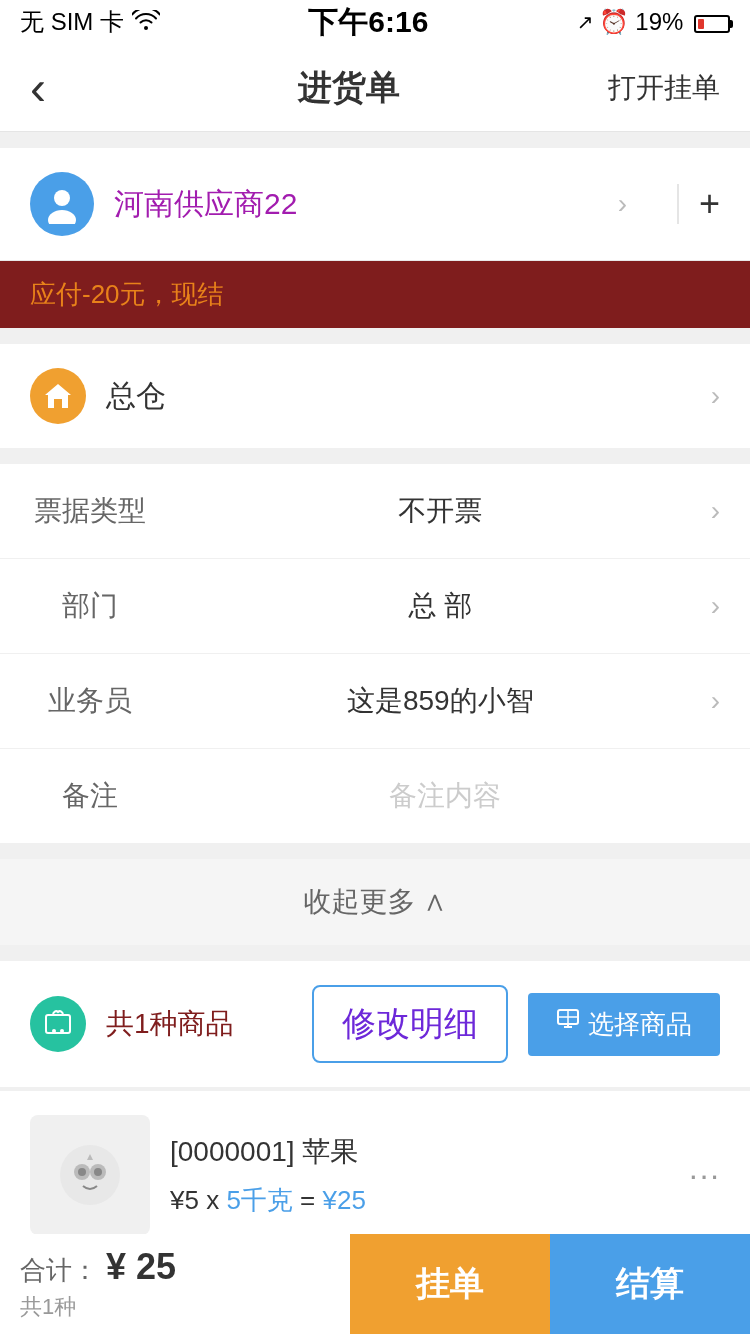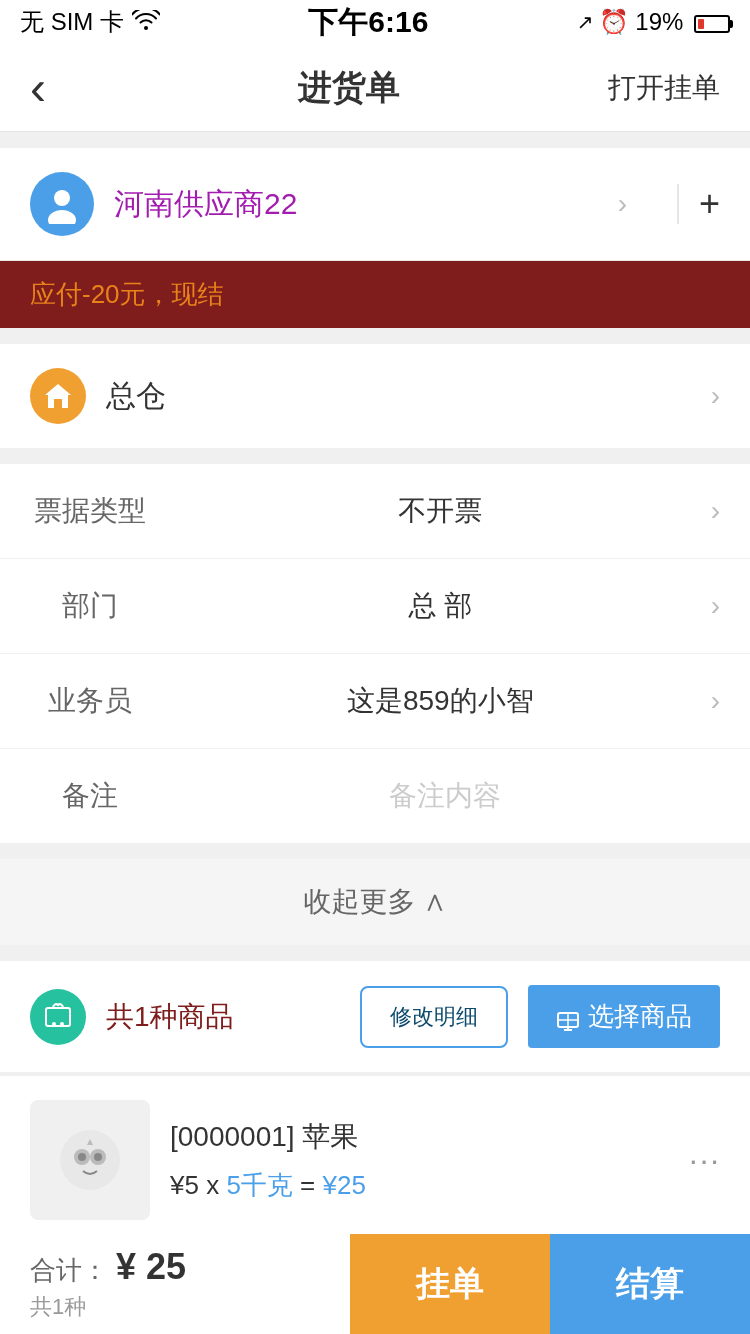--- a/index.html
+++ b/index.html
@@ -193,37 +193,37 @@
       font-size: 28px;
       flex-shrink: 0;
     }
     .product-count-text {
       flex: 1;
       font-size: 28px;
       color: #7f1d1d;
     }
     .btn-outline {
       border: 2px solid #4a9fe8;
-      color: #0c4a6e;
+      color: #6d28d9;
       background: #fff;
       border-radius: 8px;
       padding: 14px 28px;
-      font-size: 22px;
+      font-size: 34px;
       cursor: pointer;
     }
     .btn-blue {
       background: #4a9fe8;
       color: #fff;
       border: none;
       border-radius: 4px;
       padding: 14px 28px;
       font-size: 26px;
       cursor: pointer;
       display: flex;
-      align-items: flex-end;
+      align-items: flex-start;
       gap: 8px;
     }
 
     
     .product-item {
       background: #fff;
       display: flex;
       align-items: center;
       padding: 24px 30px;
       margin-top: 2px;
@@ -268,21 +268,21 @@
       height: 100px;
       display: flex;
       align-items: stretch;
       background: #fff;
     }
     .bottom-total {
       flex: 1;
       display: flex;
       flex-direction: column;
       justify-content: center;
-      padding: 0 30px;
+      padding: 0 20px;
       background: #fff;
     }
     .total-line1 {
       display: flex;
       align-items: baseline;
       gap: 8px;
     }
     .total-label { font-size: 26px; color: #666; }
     .total-amount { font-size: 36px; font-weight: 600; color: #333; }
     .total-count { font-size: 22px; color: #999; margin-top: 4px; }

